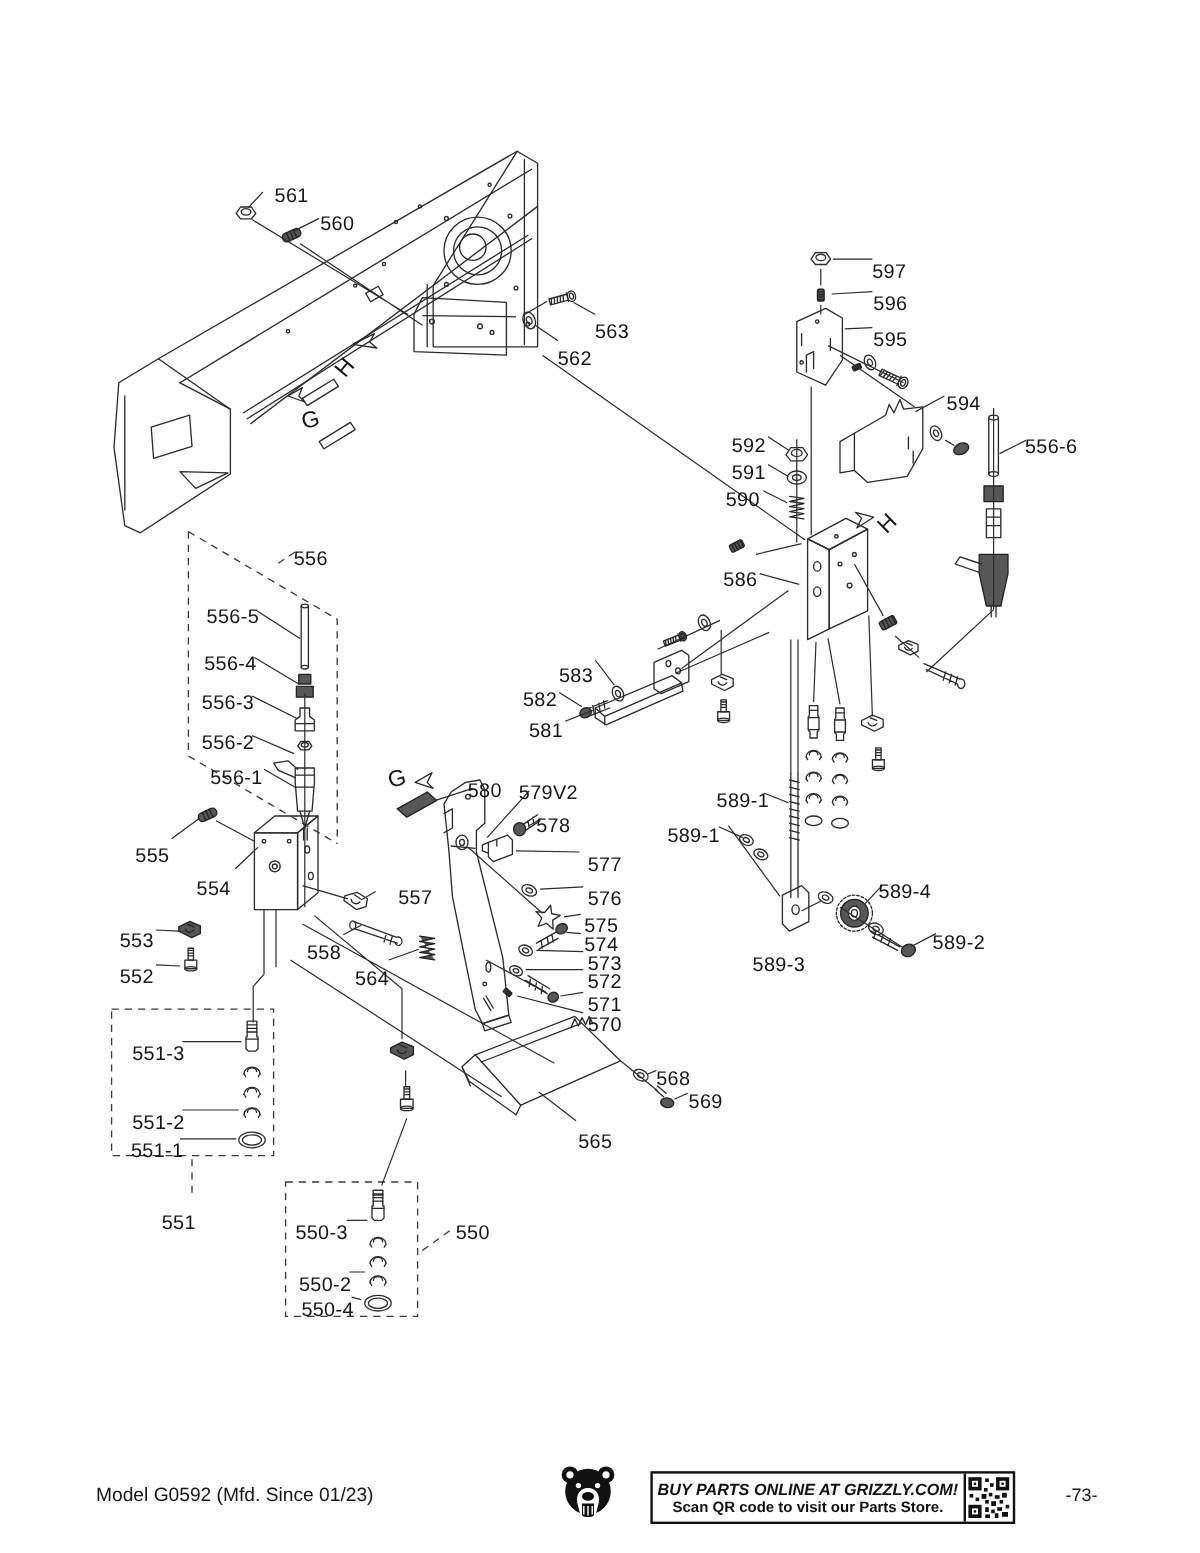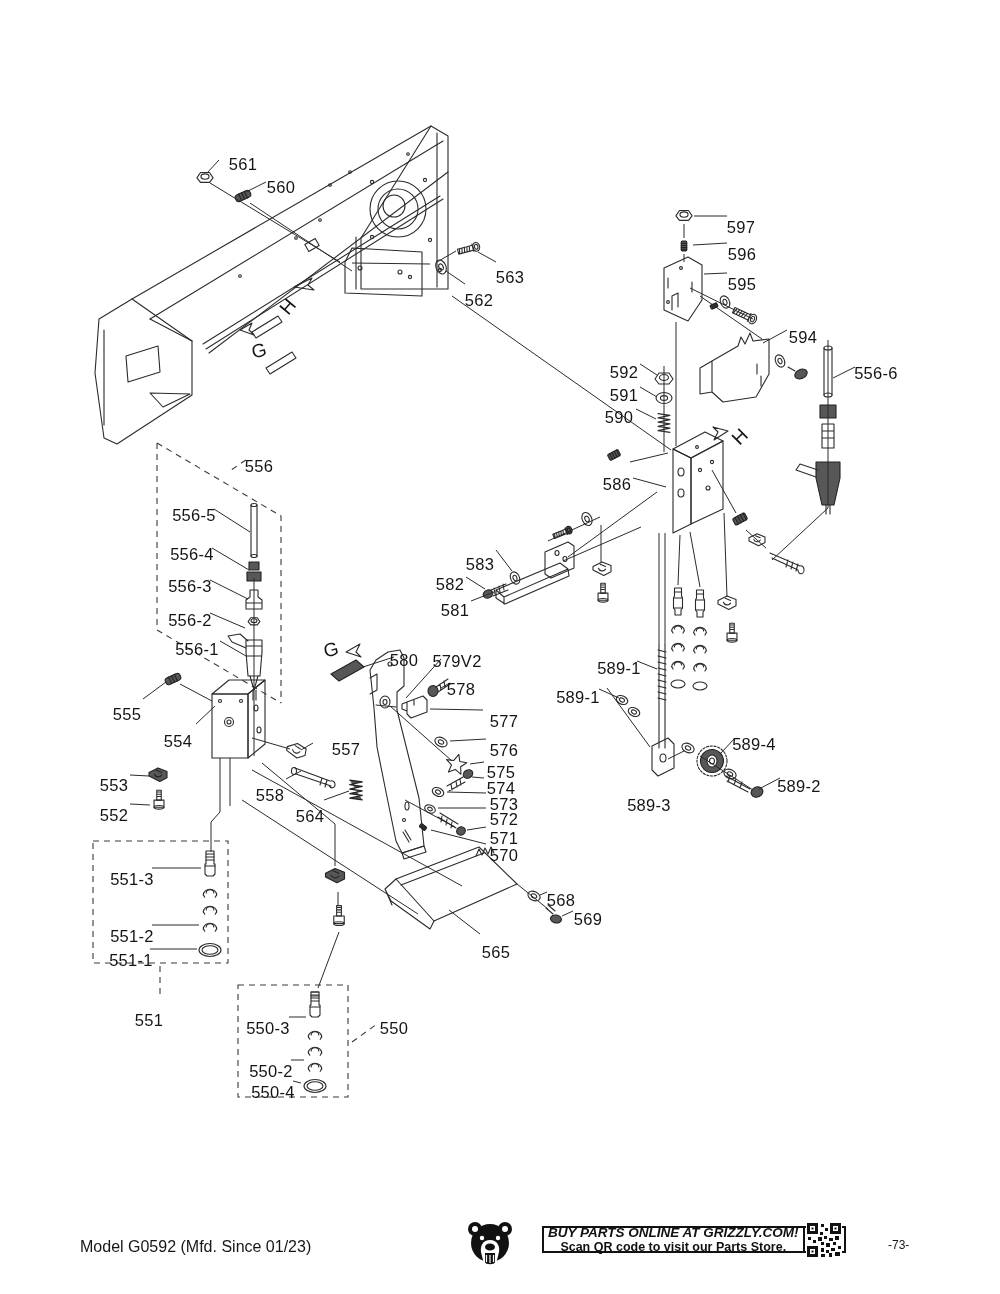--- a/index.html
+++ b/index.html
@@ -12,22 +12,22 @@
   .plabel{position:absolute;transform:translate(-50%,-50%);font-size:16.5px;color:#151515;
           white-space:nowrap;letter-spacing:.3px;}
   .annot{position:absolute;font-size:19px;color:#151515;font-weight:400;}
   svg{display:block;}
   svg *{vector-effect:non-scaling-stroke;}
   .ink{stroke:#2b2b2b;stroke-width:1.1;fill:none;stroke-linejoin:round;stroke-linecap:round;}
   .lead{stroke:#2b2b2b;stroke-width:1;fill:none;}
   .dash{stroke:#3a3a3a;stroke-width:1.1;fill:none;stroke-dasharray:6 5;}
   .dark{fill:#575757;stroke:#222;}
   .footer-model{position:absolute;left:80px;top:1238px;font-size:16px;color:#161616;}
-  .footer-page{position:absolute;left:888px;top:1238px;font-size:12px;color:#161616;}
-  .promo-box{position:absolute;left:542px;top:1226px;width:304px;height:27px;
+  .footer-page{position:absolute;left:888px;top:1238px;font-size:15px;color:#161616;}
+  .promo-box{position:absolute;left:542px;top:1226px;width:304px;height:44px;
              border:2px solid #111;display:flex;align-items:stretch;box-sizing:border-box;}
   .promo-text{flex:1;display:flex;flex-direction:column;justify-content:center;
               text-align:center;padding:2px 4px;}
   .promo-line1{font-size:13.5px;font-weight:bold;font-style:italic;color:#111;white-space:nowrap;}
   .promo-line2{font-size:12.5px;font-weight:bold;color:#111;white-space:nowrap;}
   .promo-qr{width:44px;border-left:2px solid #111;display:flex;align-items:center;justify-content:center;}
   .bear{position:absolute;left:466px;top:1220px;}
 </style>
 </head>
 <body>

